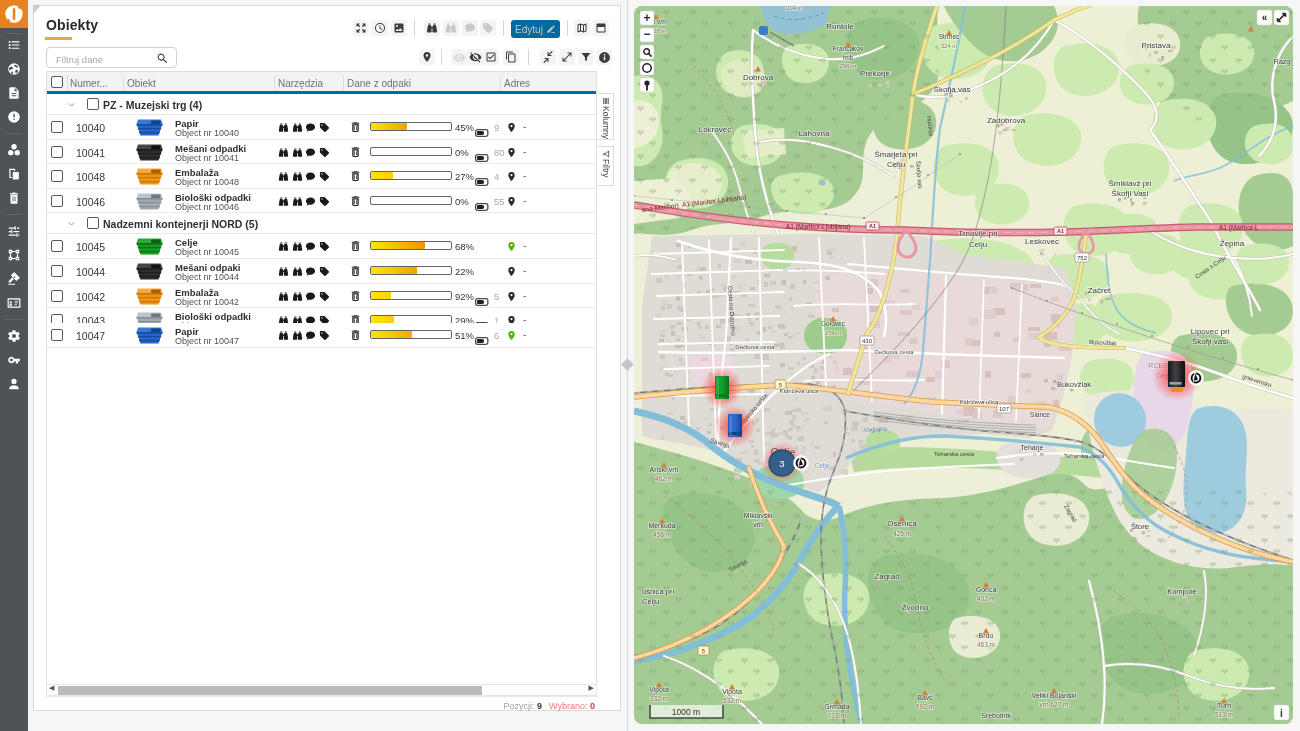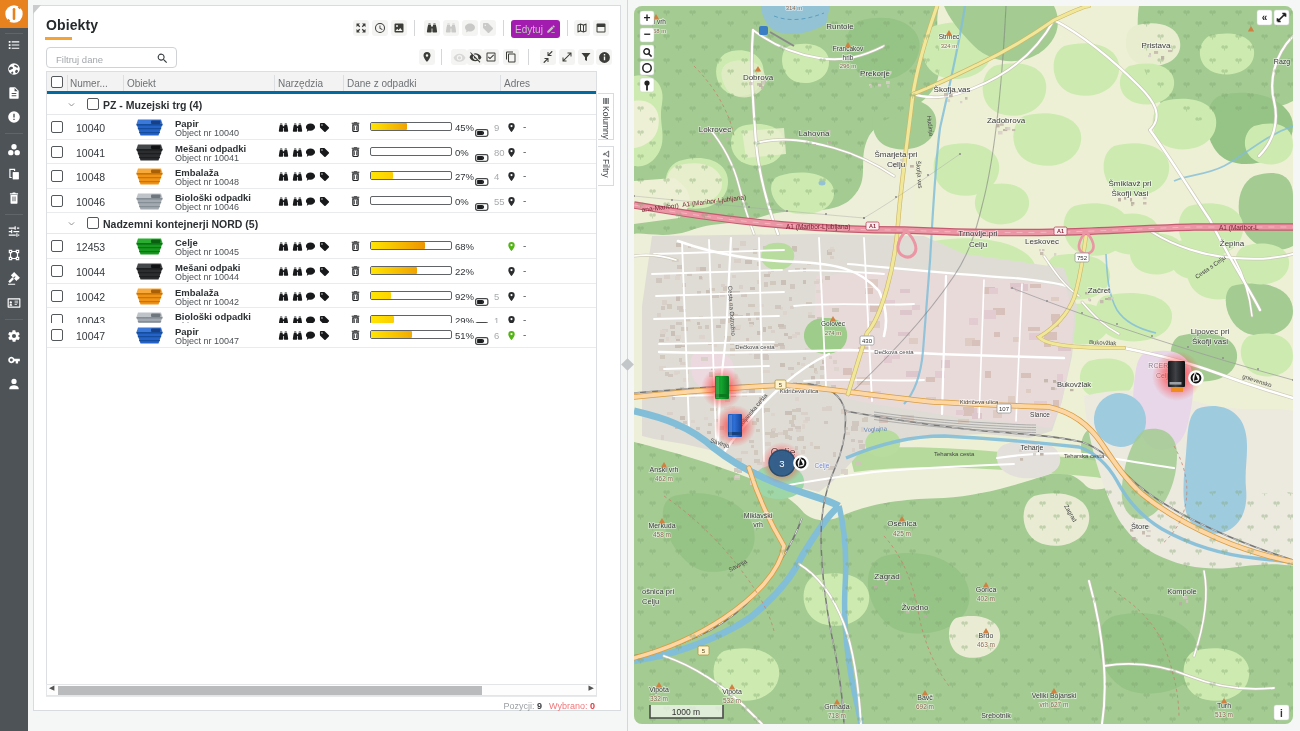--- a/index.html
+++ b/index.html
@@ -8,21 +8,21 @@
 #logo{position:absolute;left:0;top:0;width:28px;height:28px;background:#e8821e;}
 .sic{position:absolute;left:7px;width:14px;height:14px;}
 .sep{position:absolute;left:5px;width:18px;height:1px;background:#5f6569;}
 #panel{position:absolute;left:33px;top:5px;width:588px;height:706px;background:#fff;border:1px solid #d9dcde;}
 #corner{position:absolute;left:33px;top:5px;width:0;height:0;border-left:8px solid #c9cbcc;border-bottom:9px solid transparent;z-index:5;}
 .abs{position:absolute;}
 #title{left:12px;top:11px;font-size:14px;font-weight:bold;color:#24292c;letter-spacing:0.1px;}
 #titleline{left:11px;top:31px;width:27px;height:3px;background:#f6a335;}
 .tbtn{position:absolute;width:16px;height:16px;background:#f4f4f2;border-radius:3px;display:flex;align-items:center;justify-content:center;}
 .tdiv{position:absolute;width:1px;height:16px;background:#d4d6d8;}
-#edytuj{position:absolute;left:477px;top:14px;width:49px;height:18px;background:#a21caf;border-radius:3px;color:#c3c3c1;font-size:10px;display:flex;align-items:center;justify-content:center;gap:3px;}
+#edytuj{position:absolute;left:477px;top:14px;width:49px;height:18px;background:#0369a1;border-radius:3px;color:#c3c3c1;font-size:10px;display:flex;align-items:center;justify-content:center;gap:3px;}
 #filtr{position:absolute;left:12px;top:41px;width:131px;height:21px;border:1px solid #cfd3d6;border-radius:4px;}
 #filtr span{position:absolute;left:9px;top:6px;font-size:9.5px;color:#a3a8ac;}
 #filtr svg{position:absolute;right:7px;top:4px;}
 
 #tablewrap{position:absolute;left:12px;top:65px;width:551px;height:625px;border:1px solid #dcdfe1;border-bottom:none;}
 #thead{position:absolute;left:0;top:0;width:549px;height:22px;background:#f3f3f3;border-bottom:3px solid #0369a1;font-size:10px;color:#6e7275;}
 .hlbl{position:absolute;top:5px;}
 .hsep{position:absolute;top:3px;width:1px;height:16px;background:#dcdfe1;}
 .grow{position:absolute;left:0;width:549px;height:21px;border-bottom:1px solid #e6e8ea;font-size:10.5px;font-weight:bold;color:#2b2f32;background:#fff;}
 .drow{position:absolute;left:0;width:549px;height:24.6px;border-bottom:1px solid #e9ebec;background:#fff;}
@@ -345,21 +345,21 @@
 
   <div id="tablewrap">
     <div id="thead">
       <div class="cb" style="left:4px;top:4px"></div>
       <div class="hlbl" style="left:23px;top:6px">Numer...</div>
       <div class="hsep" style="left:20px"></div>
       <div class="hlbl" style="left:80px;top:6px">Obiekt</div>
       <div class="hsep" style="left:76px"></div>
       <div class="hlbl" style="left:231px;top:6px">Narzędzia</div>
       <div class="hsep" style="left:227px"></div>
-      <div class="hlbl" style="left:300px;top:6px">Dane z odpadki</div>
+      <div class="hlbl" style="left:300px;top:6px">Dane z odpaki</div>
       <div class="hsep" style="left:296px"></div>
       <div class="hlbl" style="left:457px;top:6px">Adres</div>
       <div class="hsep" style="left:453px"></div>
     </div>
     <div id="rows">
         <div class="grow" style="top:22.0px">
           <svg class="chev" width="9" height="9" viewBox="0 0 24 24" style="left:20px;top:6px">
             <path fill="none" stroke="#8a8f92" stroke-width="2.6" d="M5 9l7 7 7-7"></path>
           </svg>
           <div class="cb" style="left:40px;top:4px"></div>
@@ -535,21 +535,21 @@
         </div>
         <div class="grow" style="top:141.39999999999998px">
           <svg class="chev" width="9" height="9" viewBox="0 0 24 24" style="left:20px;top:6px">
             <path fill="none" stroke="#8a8f92" stroke-width="2.6" d="M5 9l7 7 7-7"></path>
           </svg>
           <div class="cb" style="left:40px;top:4px"></div>
           <span style="position:absolute;left:56px;top:5px">Nadzemni kontejnerji NORD (5)</span>
         </div>
         <div class="drow" style="top:162.39999999999998px">
           <div class="cb" style="left:4px;top:6px"></div>
-          <span class="num">12453</span>
+          <span class="num">10045</span>
           <span style="position:absolute;left:88px;top:4px"><svg width="29" height="17" viewBox="0 0 29 17">
               <polygon points="3,0.5 26,0.5 27.5,5 1.5,5" fill="#2aad31"></polygon>
               <polygon points="1.5,5 27.5,5 23.5,16.5 5.5,16.5" fill="#16991f"></polygon>
               <rect x="1.5" y="5" width="26" height="1.6" fill="#107017"></rect>
               <polygon points="2.7,9 26.3,9 25.9,10.3 3.1,10.3" fill="#107017"></polygon>
               <polygon points="4,13 25,13 24.6,14.2 4.4,14.2" fill="#107017"></polygon>
               <rect x="16" y="1.6" width="9.5" height="3.4" rx="1" fill="#0a5e10"></rect>
             </svg></span>
           <span class="nm1">Celje</span>
           <span class="nm2">Object nr 10045</span>

